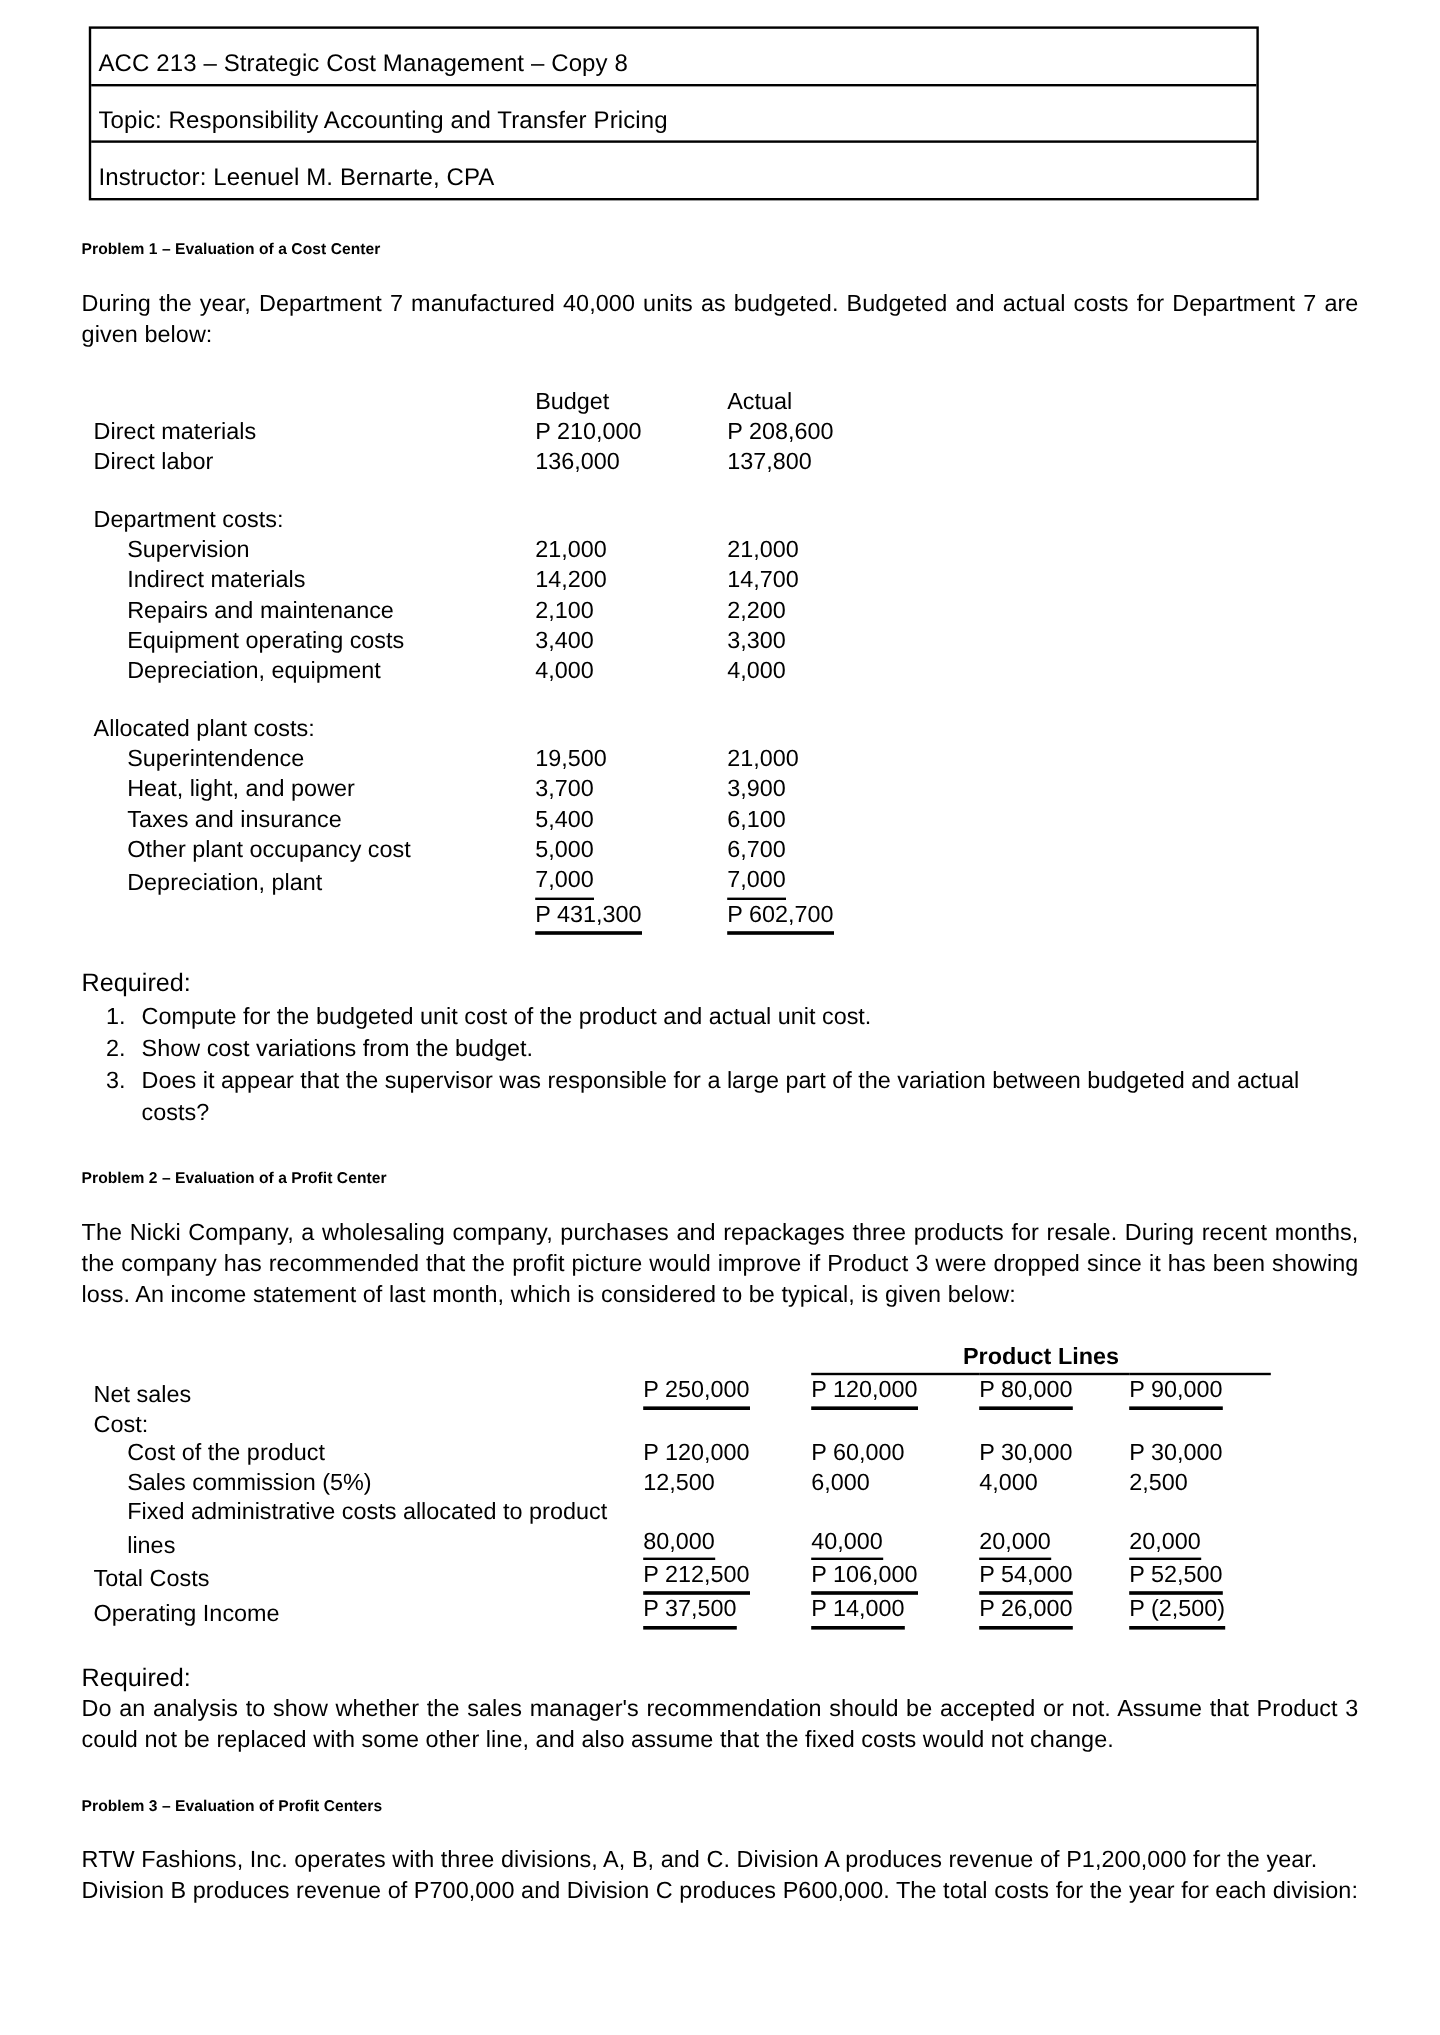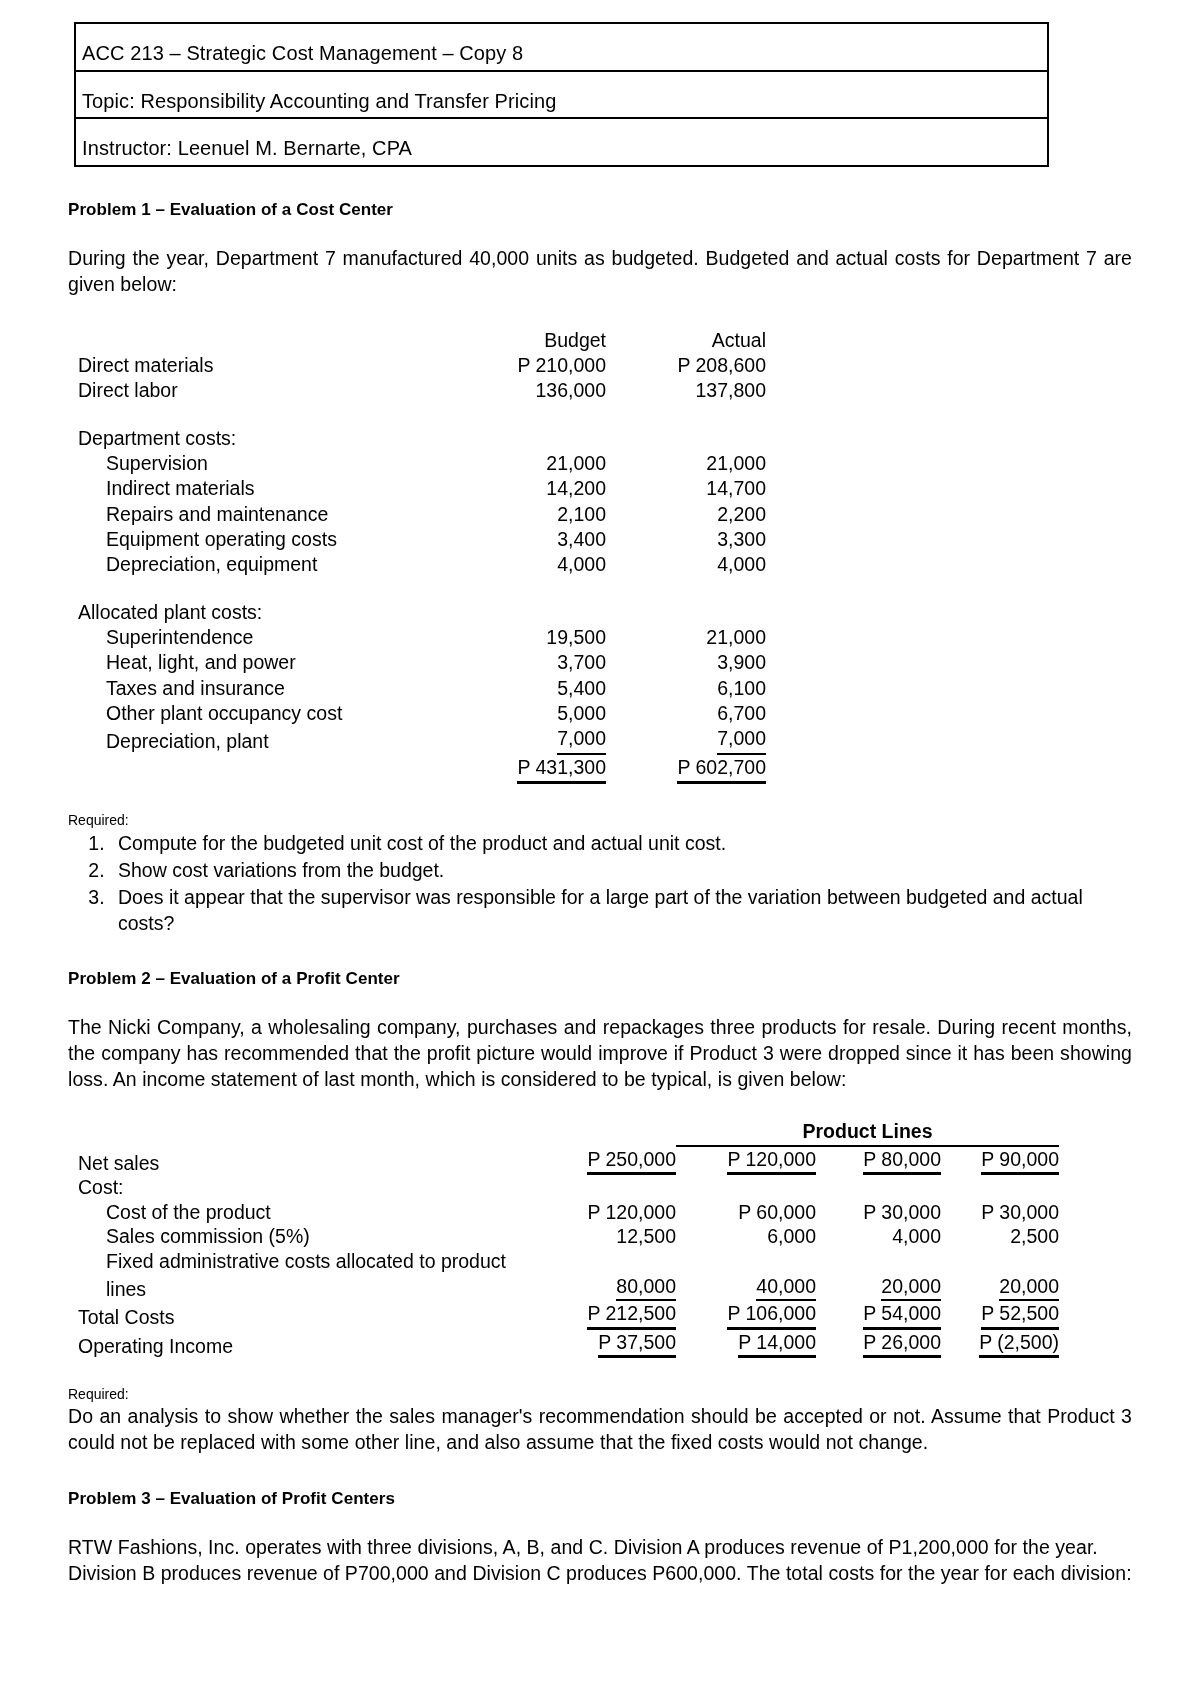--- a/index.html
+++ b/index.html
@@ -38,36 +38,36 @@
     font-size: 20px;
     line-height: 1.28;
     letter-spacing: 0.1px;
   }
   .header-row:last-child {
     border-bottom: none;
   }
 
   
   h2.problem-title {
-    font-size: 17px;
+    font-size: 13px;
     font-weight: bold;
     margin: 33px 0 0 0;
     letter-spacing: 0.05px;
   }
   p.para {
     font-size: 19.5px;
     line-height: 1.33;
     margin: 26px 0 0 0;
     text-align: justify;
     letter-spacing: 0.05px;
   }
   p.para.nojust { text-align: left; }
 
   .required-label {
-    font-size: 14px;
+    font-size: 21px;
     margin: 27px 0 0 0;
     line-height: 1.33;
   }
   ol.required-list {
     font-size: 19.5px;
     line-height: 1.33;
     margin: 0;
     padding-left: 42px;
   }
   ol.required-list li {
@@ -81,21 +81,21 @@
     font-size: 19.5px;
     line-height: 1.30;
     margin: 0;
   }
   table.fin td {
     padding: 0;
     vertical-align: bottom;
     white-space: nowrap;
   }
   .lbl { text-align: left; }
-  .num { text-align: right; margin-top: 44px; }
+  .num { text-align: left; margin-top: 44px; }
   .indent1 { padding-left: 28px !important; }
 
   
   #p1table { margin-top: 30px; margin-left: 10px; }
   #p1table td.lbl   { width: 340px; }
   #p1table td.c-bud { width: 160px; }
   #p1table td.c-act { width: 160px; }
   .spacer-row td { height: 22px; }
   .box-under {
     display: inline-block;

